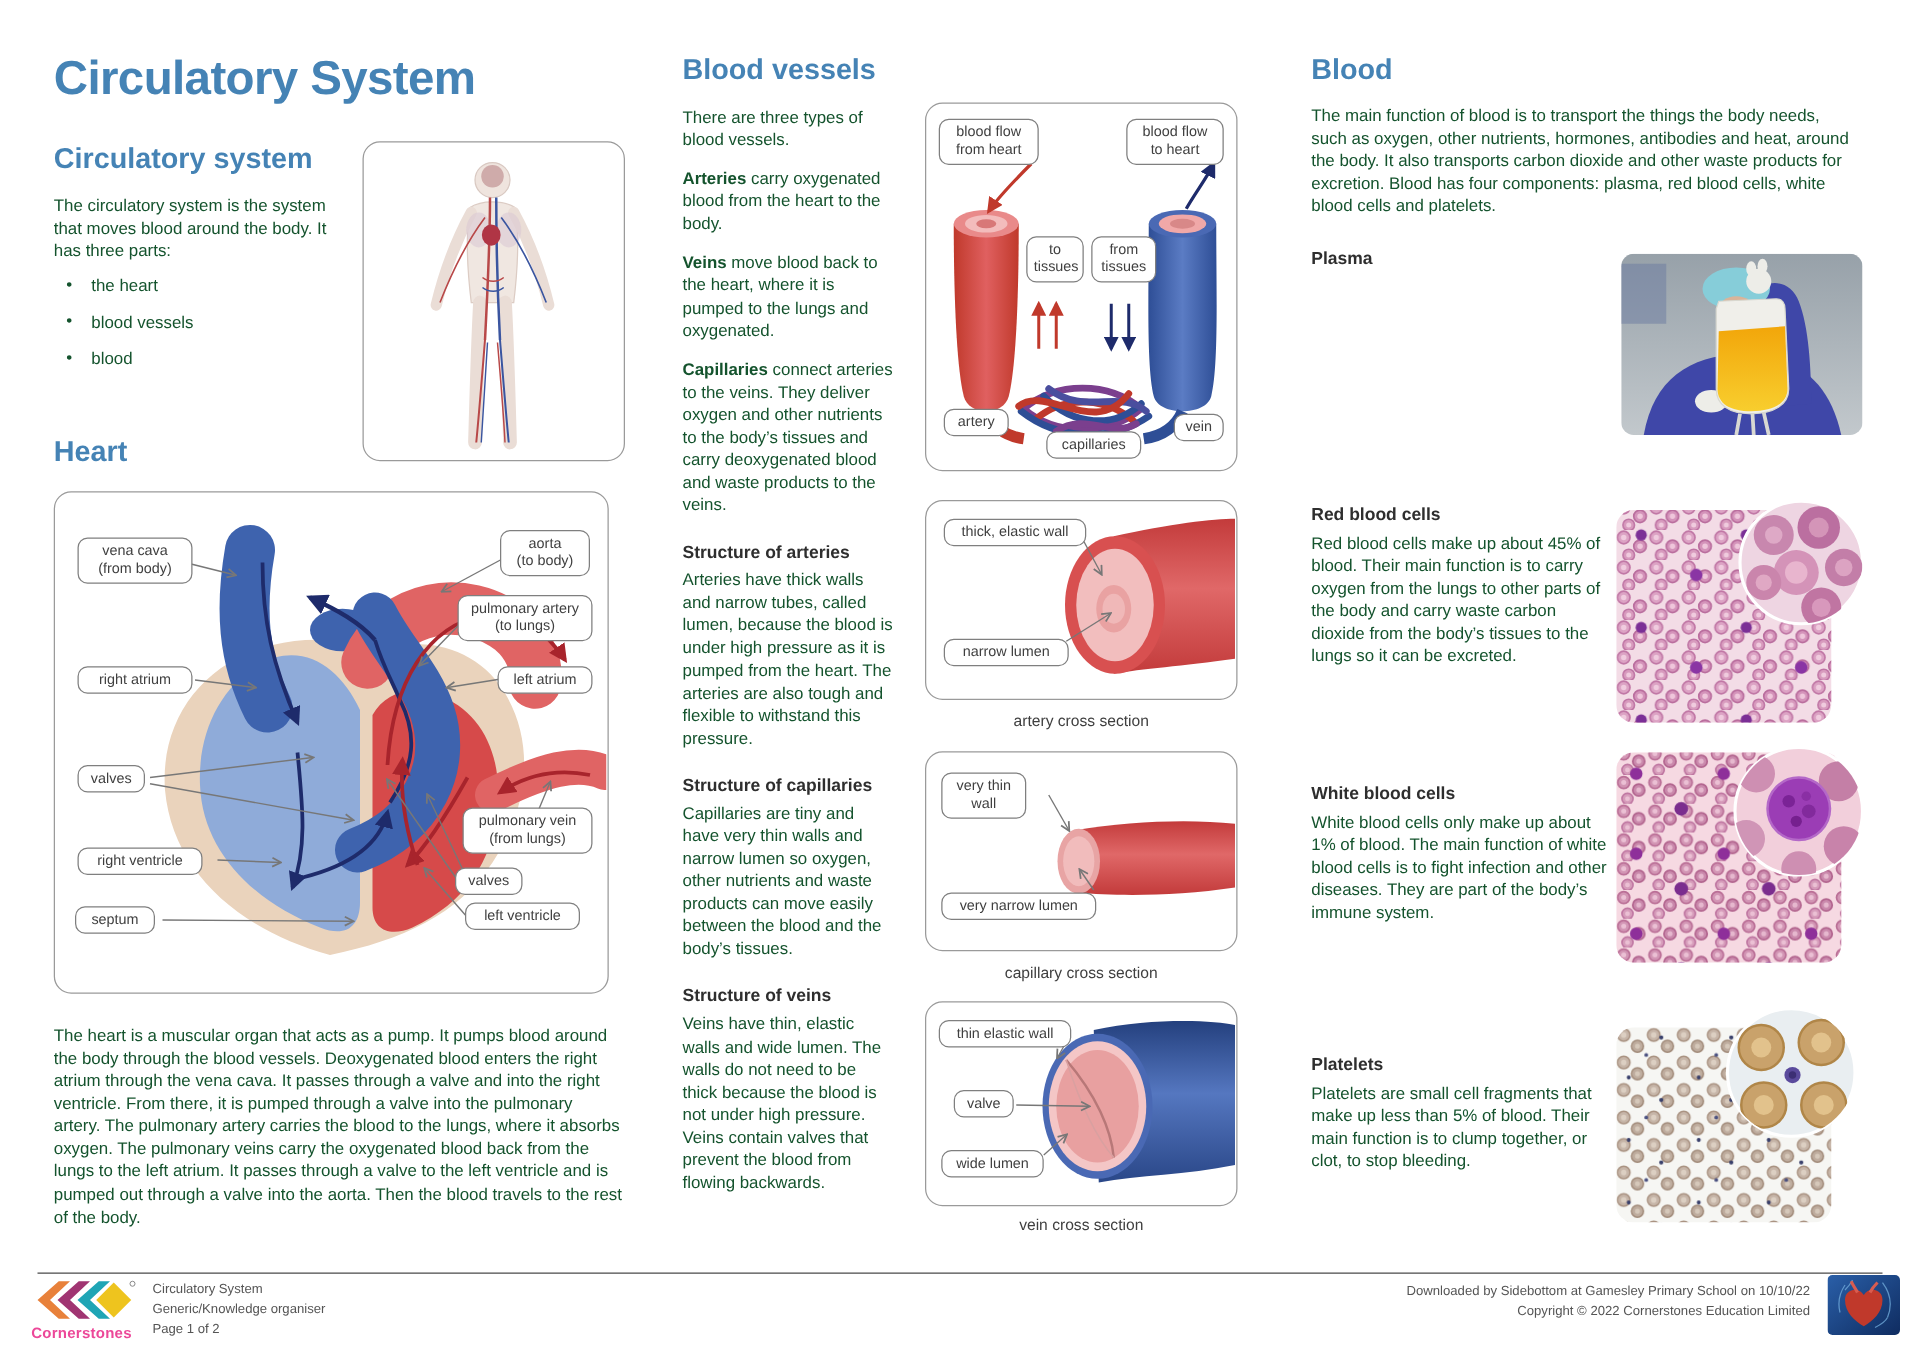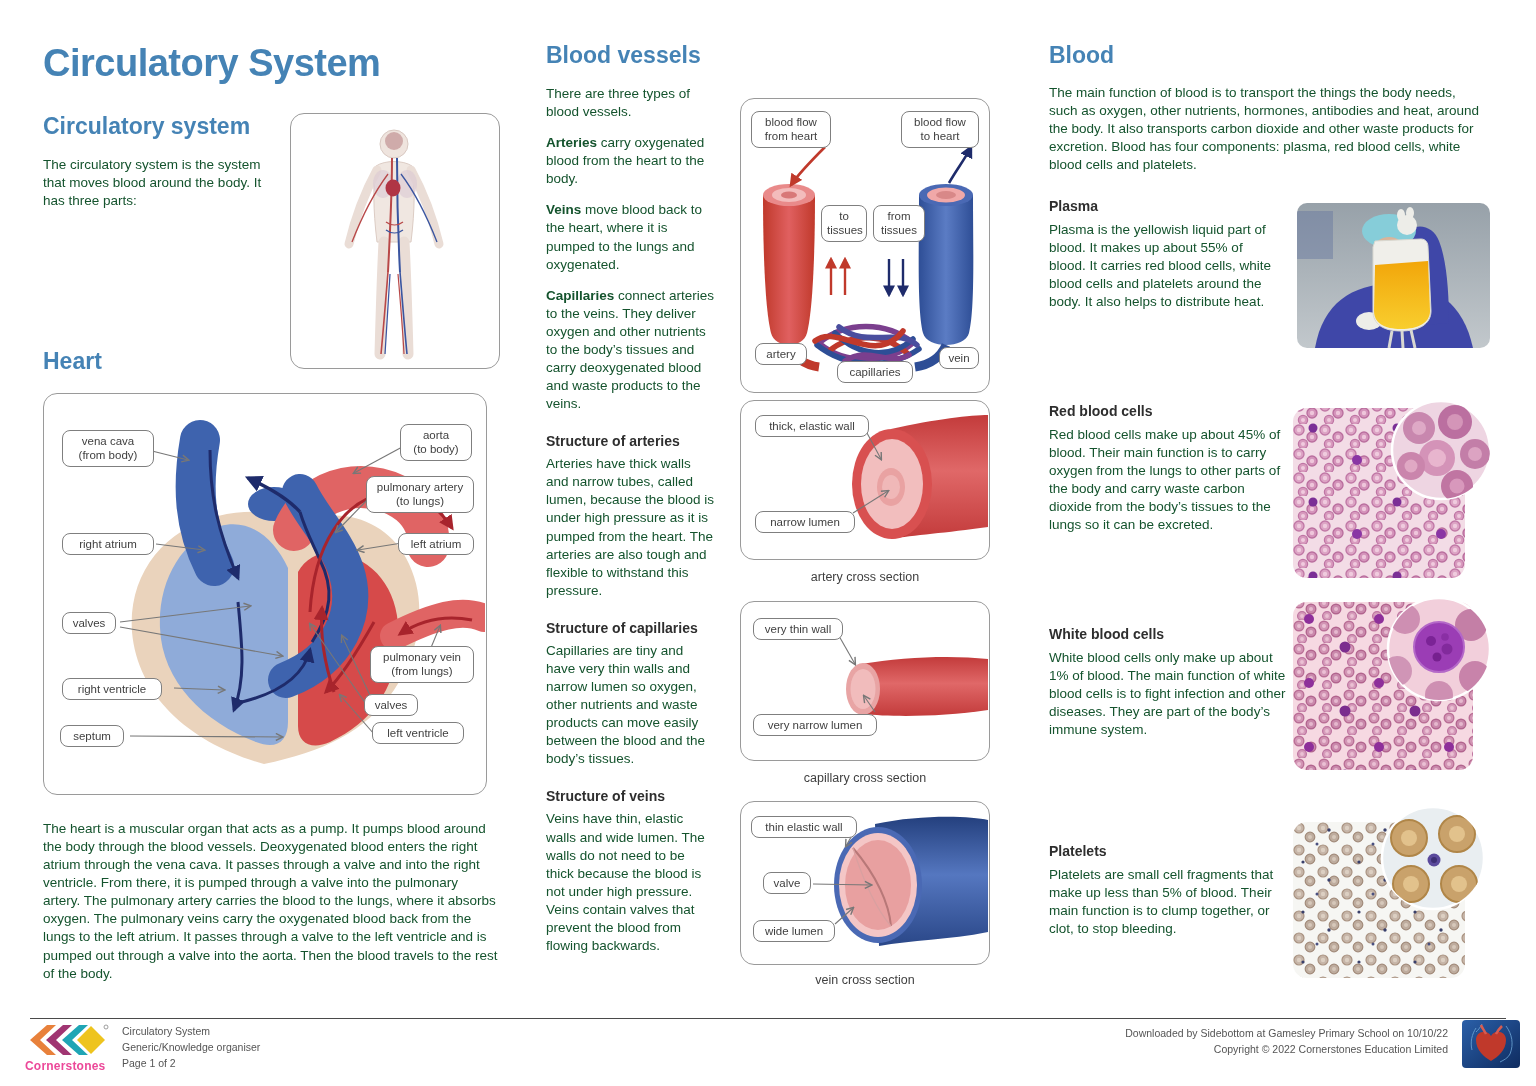--- a/index.html
+++ b/index.html
@@ -33,20 +33,25 @@
   svg{display:block;}
 </style>
 </head>
 <body>
 
 <h1 class="h1 abs" style="left:43px;top:42px;">Circulatory System</h1>
 
 <h2 class="h2 abs" style="left:43px;top:113px;">Circulatory system</h2>
 <div class="abs body-txt" style="left:43px;top:156px;width:238px;">
   <p>The circulatory system is the system that moves blood around the body. It has three parts:</p>
+  <ul class="bullets">
+    <li>the heart</li>
+    <li>blood vessels</li>
+    <li>blood</li>
+  </ul>
 </div>
 
 <div class="panel" style="left:290px;top:113px;width:210px;height:256px;">
   <svg width="207" height="252" viewBox="0 0 207 252">
     <circle cx="103" cy="30" r="14" fill="#EFE4DE" stroke="#D9C9C2" stroke-width="1"></circle>
     <circle cx="103" cy="27" r="9" fill="#C49+0" opacity="0"></circle>
     <circle cx="103" cy="27" r="9" fill="#C49898" opacity="0.75"></circle>
     <path d="M 85,52 C 82,70 82,95 86,128 L 120,128 C 124,95 124,70 121,52 C 112,46 94,46 85,52 Z" fill="#F0E7E1" stroke="#DCCCC4" stroke-width="1"></path>
     <path d="M 86,56 C 74,78 64,105 58,130" stroke="#EADDD6" stroke-width="9" fill="none" stroke-linecap="round"></path>
     <path d="M 120,56 C 132,78 142,105 148,130" stroke="#EADDD6" stroke-width="9" fill="none" stroke-linecap="round"></path>
@@ -154,21 +159,21 @@
   <p class="body-txt"><span class="bold-lead">Capillaries</span><span> connect arteries to the veins. They deliver oxygen and other nutrients to the body’s tissues and carry deoxygenated blood and waste products to the veins.</span></p>
 
   <h3 class="h3">Structure of arteries</h3>
   <p class="body-txt">Arteries have thick walls and narrow tubes, called lumen, because the blood is under high pressure as it is pumped from the heart. The arteries are also tough and flexible to withstand this pressure.</p>
   <h3 class="h3">Structure of capillaries</h3>
   <p class="body-txt">Capillaries are tiny and have very thin walls and narrow lumen so oxygen, other nutrients and waste products can move easily between the blood and the body’s tissues.</p>
   <h3 class="h3">Structure of veins</h3>
   <p class="body-txt">Veins have thin, elastic walls and wide lumen. The walls do not need to be thick because the blood is not under high pressure. Veins contain valves that prevent the blood from flowing backwards.</p>
 </div>
 
-<div class="panel" style="left:740px;top:98px;width:250px;height:295px;padding-left:29px;">
+<div class="panel" style="left:740px;top:82px;width:250px;height:295px;padding-left:29px;">
   <svg class="abs" style="left:0;top:0;" width="247" height="291" viewBox="0 0 247 291">
     <defs>
       <linearGradient id="v-ga" x1="0" y1="0" x2="1" y2="0">
         <stop offset="0" stop-color="#C0392B"></stop>
           <stop offset="0.5" stop-color="#E06060"></stop>
           <stop offset="1" stop-color="#C0392B"></stop>
       </linearGradient>
       <linearGradient id="v-gv" x1="0" y1="0" x2="1" y2="0">
         <stop offset="0" stop-color="#2E4E96"></stop>
           <stop offset="0.5" stop-color="#5B7CC4"></stop>
@@ -260,21 +265,21 @@
       <marker id="c-mg" viewBox="0 0 10 10" refX="8" refY="5" markerWidth="8" markerHeight="8" orient="auto-start-reverse">
           <path d="M1,1 L9,5 L1,9" fill="none" stroke="#777" stroke-width="1.6"></path>
         </marker>
     </defs>
     <path d="M 120,62 C 162,55 210,53 247,57 L 247,108 C 200,115 152,115 121,112 Z" fill="url(#c-gt)"></path>
     <ellipse cx="122" cy="87" rx="17" ry="26" fill="#E8A4A4"></ellipse>
     <ellipse cx="122" cy="87" rx="12.5" ry="20" fill="#F1BCBC"></ellipse>
     <path d="M 98,34 L 114,62" stroke="#777" stroke-width="1.1" fill="none" marker-end="url(#c-mg)"></path>
     <path d="M 134,110 L 123,94" stroke="#777" stroke-width="1.1" fill="none" marker-end="url(#c-mg)"></path>
   </svg>
-  <div class="lbl" style="left:12px;top:16px;width:90px;">very thin wall</div>
+  <div class="lbl" style="left:12px;top:16px;width:68px;">very thin wall</div>
   <div class="lbl" style="left:12px;top:112px;width:124px;">very narrow lumen</div>
 </div>
 <div class="caption" style="left:740px;top:771px;">capillary cross section</div>
 
 <div class="panel" style="left:740px;top:801px;width:250px;height:164px;">
   <svg class="abs" style="left:0;top:0;" width="247" height="160" viewBox="0 0 247 160">
     <defs>
       <linearGradient id="n-gt" x1="0" y1="0" x2="0" y2="1">
         <stop offset="0" stop-color="#24407E"></stop>
           <stop offset="0.45" stop-color="#5577C0"></stop>
@@ -298,21 +303,20 @@
   <div class="lbl" style="left:22px;top:70px;width:48px;">valve</div>
   <div class="lbl" style="left:12px;top:118px;width:82px;">wide lumen</div>
 </div>
 <div class="caption" style="left:740px;top:973px;">vein cross section</div>
 
 <h2 class="h2 abs" style="left:1049px;top:42px;">Blood</h2>
 <p class="abs body-txt" style="left:1049px;top:84px;width:436px;">The main function of blood is to transport the things the body needs, such as oxygen, other nutrients, hormones, antibodies and heat, around the body. It also transports carbon dioxide and other waste products for excretion. Blood has four components: plasma, red blood cells, white blood cells and platelets.</p>
 
 <div class="abs" style="left:1049px;top:198px;width:234px;">
   <div class="blood-sec-head">Plasma</div>
-  <p class="body-txt">Plasma is the yellowish liquid part of blood. It makes up about 55% of blood. It carries red blood cells, white blood cells and platelets around the body. It also helps to distribute heat.</p>
 </div>
 <svg class="abs" style="left:1297px;top:203px;" width="193" height="145" viewBox="0 0 193 145">
   <defs>
     <clipPath id="clip-pl">
         <rect x="0" y="0" width="193" height="145" rx="10"></rect>
       </clipPath>
     <linearGradient id="pl-bg" x1="0" y1="0" x2="0" y2="1">
         <stop offset="0" stop-color="#97A1A9"></stop>
         <stop offset="1" stop-color="#C2C8CC"></stop>
       </linearGradient>

